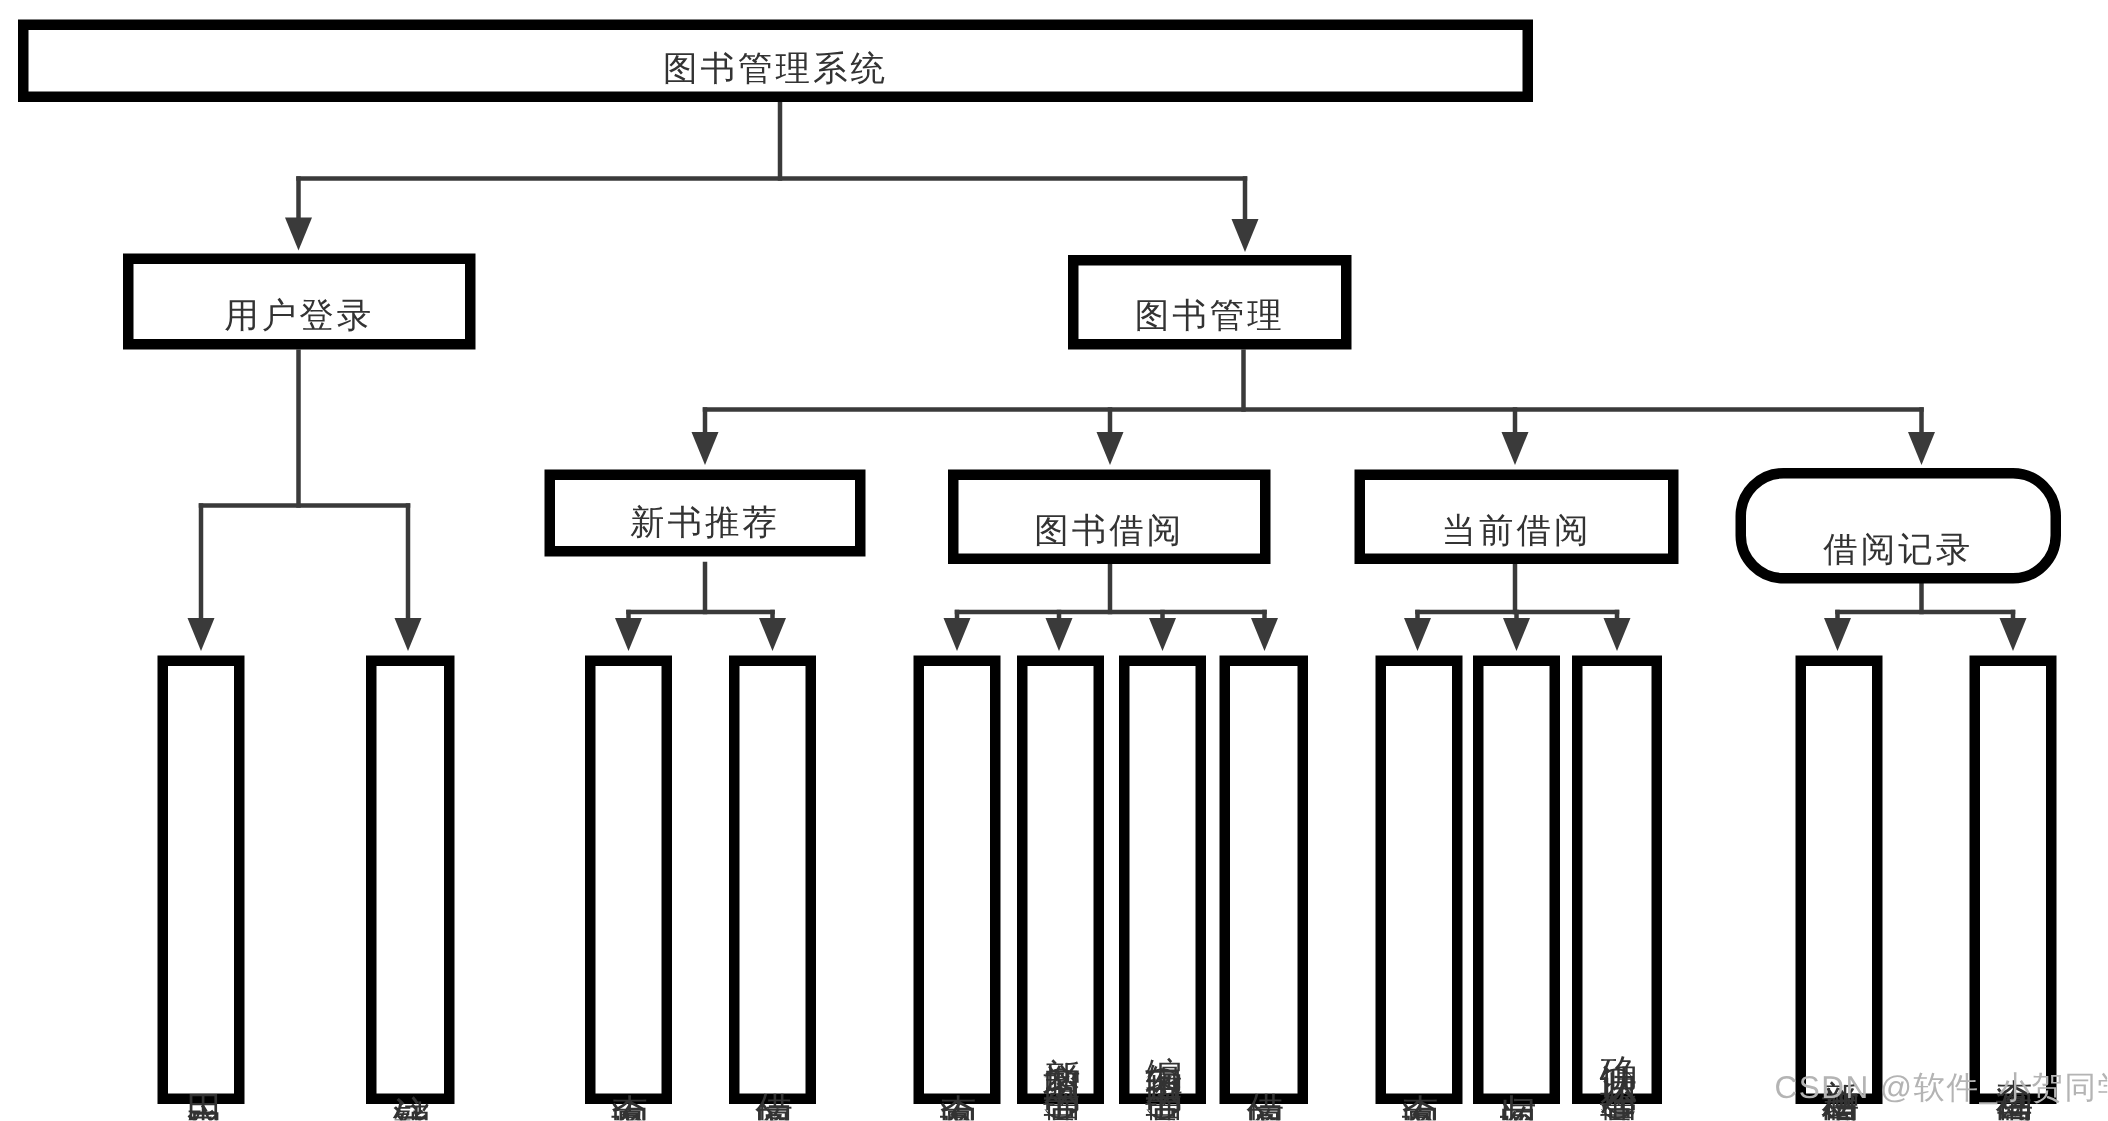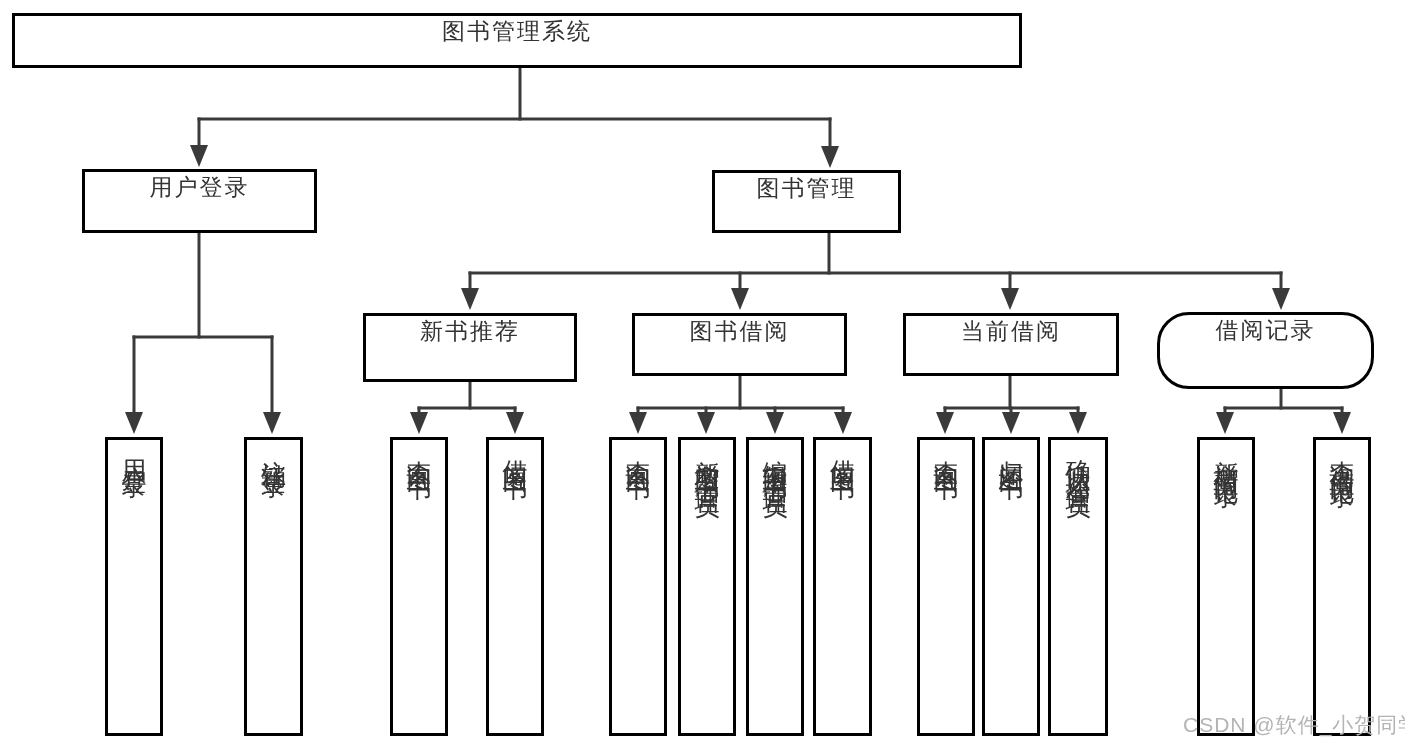--- a/index.html
+++ b/index.html
@@ -18,23 +18,23 @@
   #connectors {
     position: absolute;
     left: 0;
     top: 0;
     z-index: 1;
   }
   .box {
     position: absolute;
     box-sizing: border-box;
     background: #ffffff;
-    border: 3px solid #000000;
+    border: 7px solid #000000;
     display: flex;
-    align-items: flex-start;
+    align-items: flex-end;
     justify-content: center;
     z-index: 2;
   }
   .hlabel {
     font-size: 23px;
     color: #333333;
     letter-spacing: 2px;
     white-space: nowrap;
   }
   .vlabel {
@@ -131,21 +131,21 @@
     <span class="hlabel">图书管理系统</span>
   </div>
 
   <div class="box" style="left:82px; top:169px; width:235px; height:64px;">
     <span class="hlabel">用户登录</span>
   </div>
   <div class="box" style="left:712px; top:170px; width:189px; height:63px;">
     <span class="hlabel">图书管理</span>
   </div>
 
-  <div class="box" style="left:363px; top:313px; width:214px; height:69px;">
+  <div class="box" style="left:363px; top:313px; width:214px; height:58px;">
     <span class="hlabel">新书推荐</span>
   </div>
   <div class="box" style="left:903px; top:313px; width:216px; height:63px;">
     <span class="hlabel">当前借阅</span>
   </div>
   <div class="box" style="left:632px; top:313px; width:215px; height:63px;">
     <span class="hlabel">图书借阅</span>
   </div>
   <div class="box" style="left:1157px; top:312px; width:217px; height:77px;border-radius:32px;">
     <span class="hlabel">借阅记录</span>

